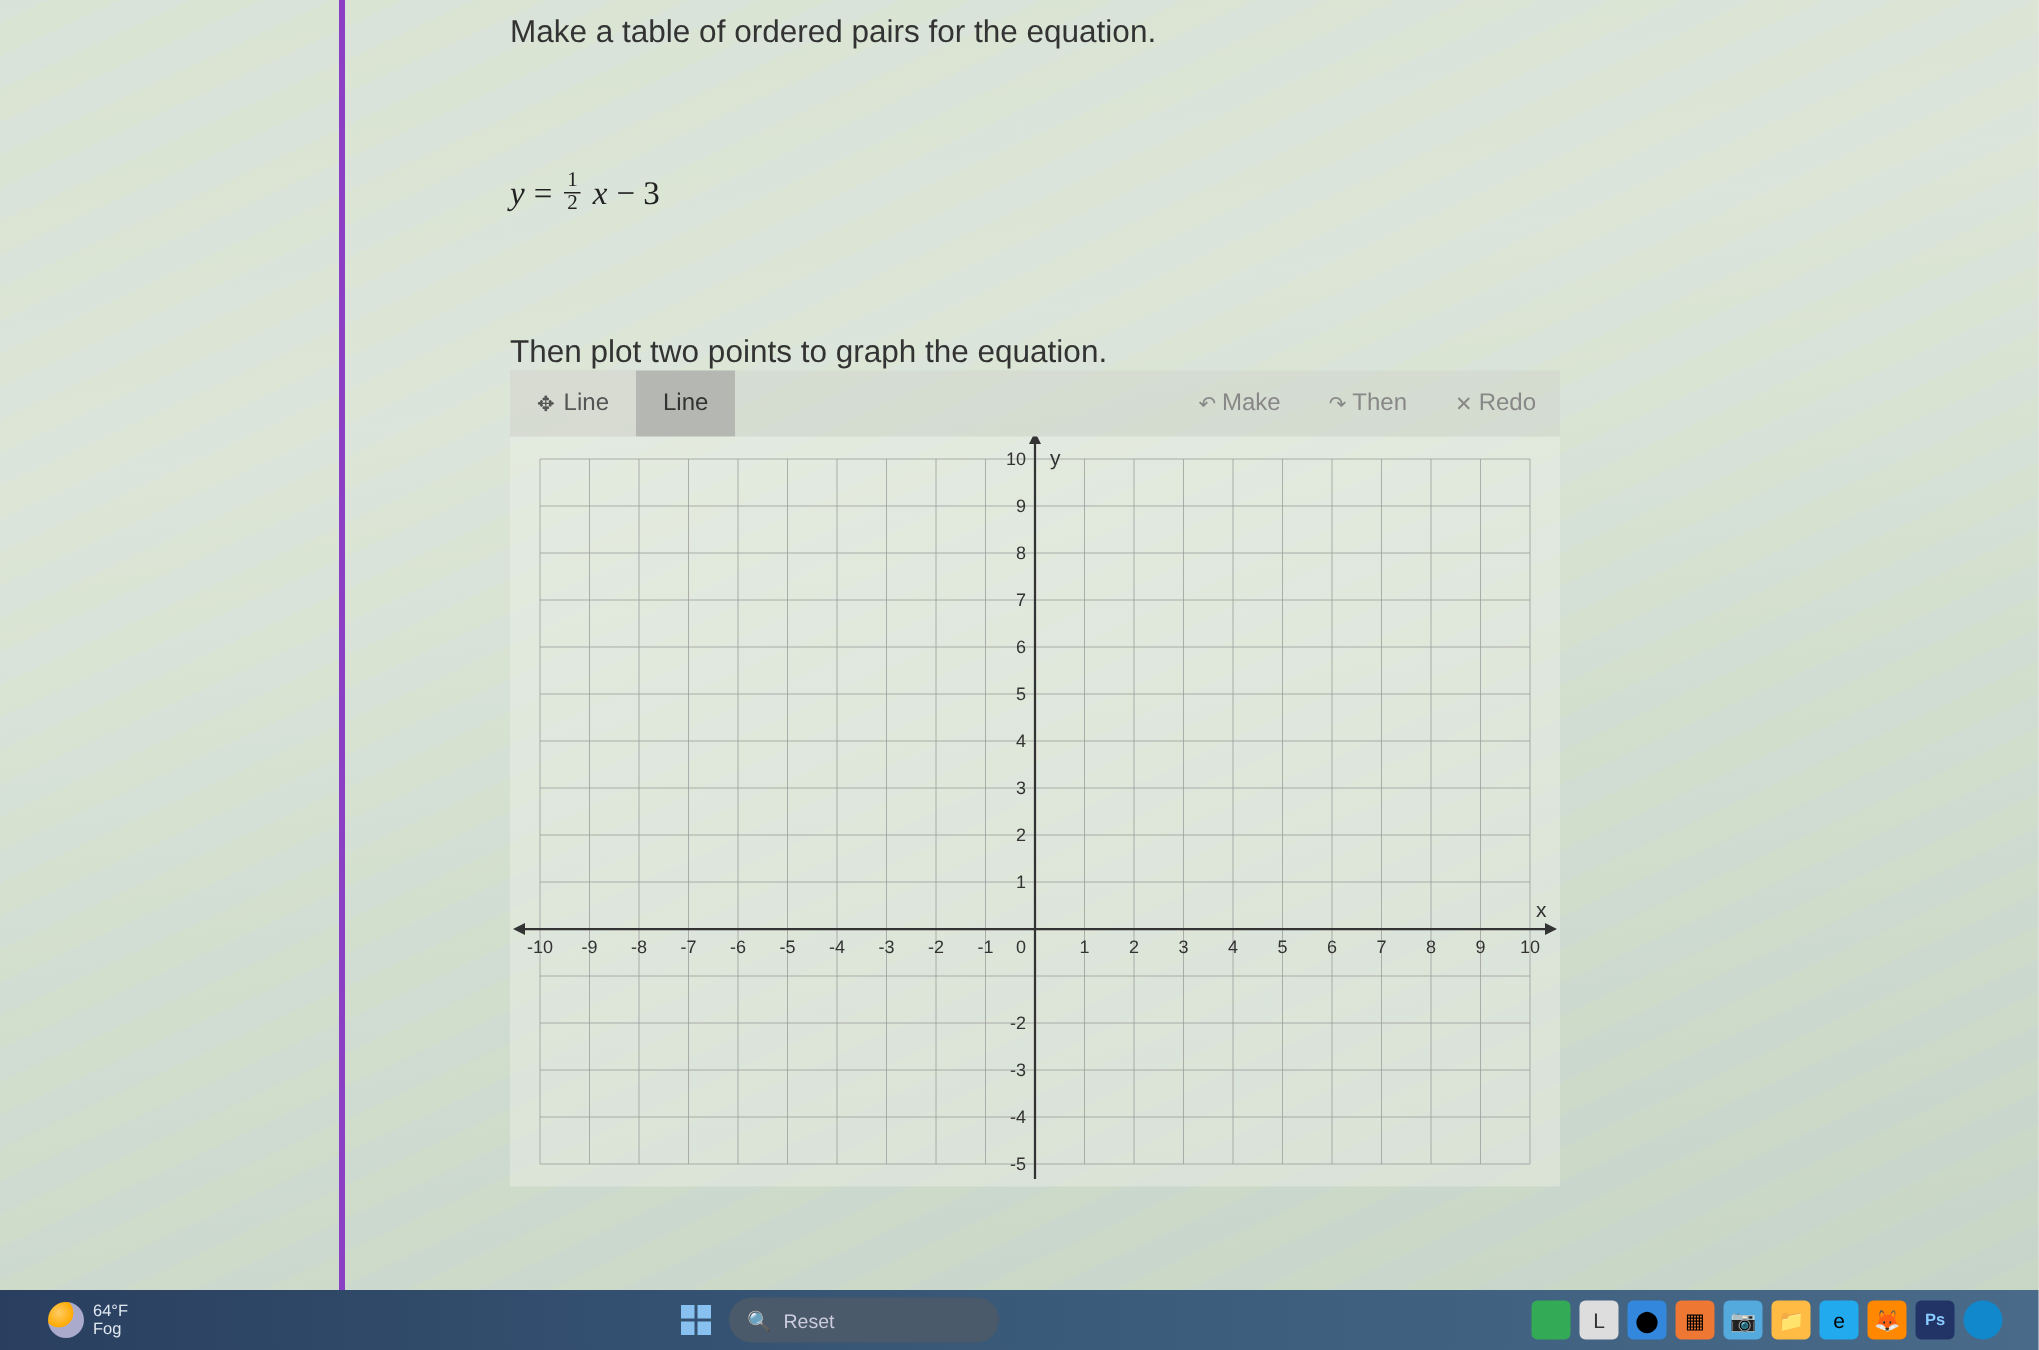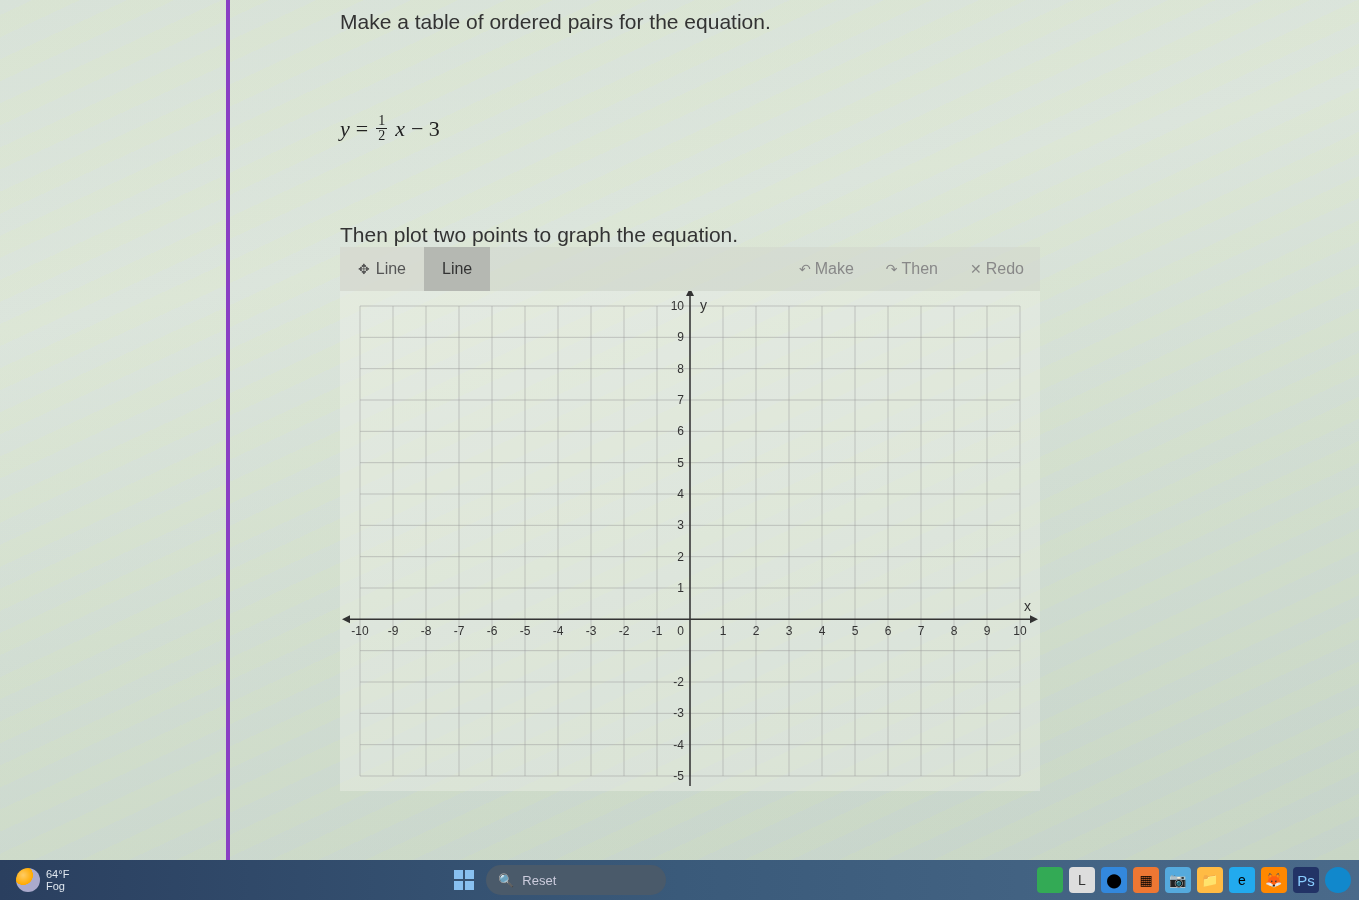--- a/index.html
+++ b/index.html
@@ -124,21 +124,21 @@
     
     .taskbar {
       position: absolute;
       bottom: 0;
       left: 0;
       right: 0;
       height: 40px;
       background: linear-gradient(90deg, #2a3f5f 0%, #3a5a7a 50%, #4a6a8a 100%);
       display: flex;
       align-items: center;
-      padding: 0 8px;
+      padding: 0 24px;
       gap: 4px;
       z-index: 100;
     }
     .weather {
       display: flex;
       align-items: center;
       gap: 6px;
       color: #e0e8f0;
       font-size: 11px;
       padding: 0 8px;
@@ -341,17 +341,17 @@
   <div class="tray">
     <div class="tray-icon" style="background:#3a5"></div>
     <div class="tray-icon" style="background:#ddd;color:#333">L</div>
     <div class="tray-icon" style="background:#38d">⬤</div>
     <div class="tray-icon" style="background:#e73">▦</div>
     <div class="tray-icon" style="background:#5ad">📷</div>
     <div class="tray-icon" style="background:#fb4">📁</div>
     <div class="tray-icon" style="background:#2ae">e</div>
     <div class="tray-icon" style="background:#f80">🦊</div>
     <div class="tray-icon" style="background:#236">
-        <span style="color:#8cf;font-size:15px;font-weight:normal">Ps</span>
+        <span style="color:#8cf;font-size:11px;font-weight:bold">Ps</span>
       </div>
     <div class="tray-icon" style="background:#18c;border-radius:50%"></div>
   </div>
 </div>
 
 </body></html>

